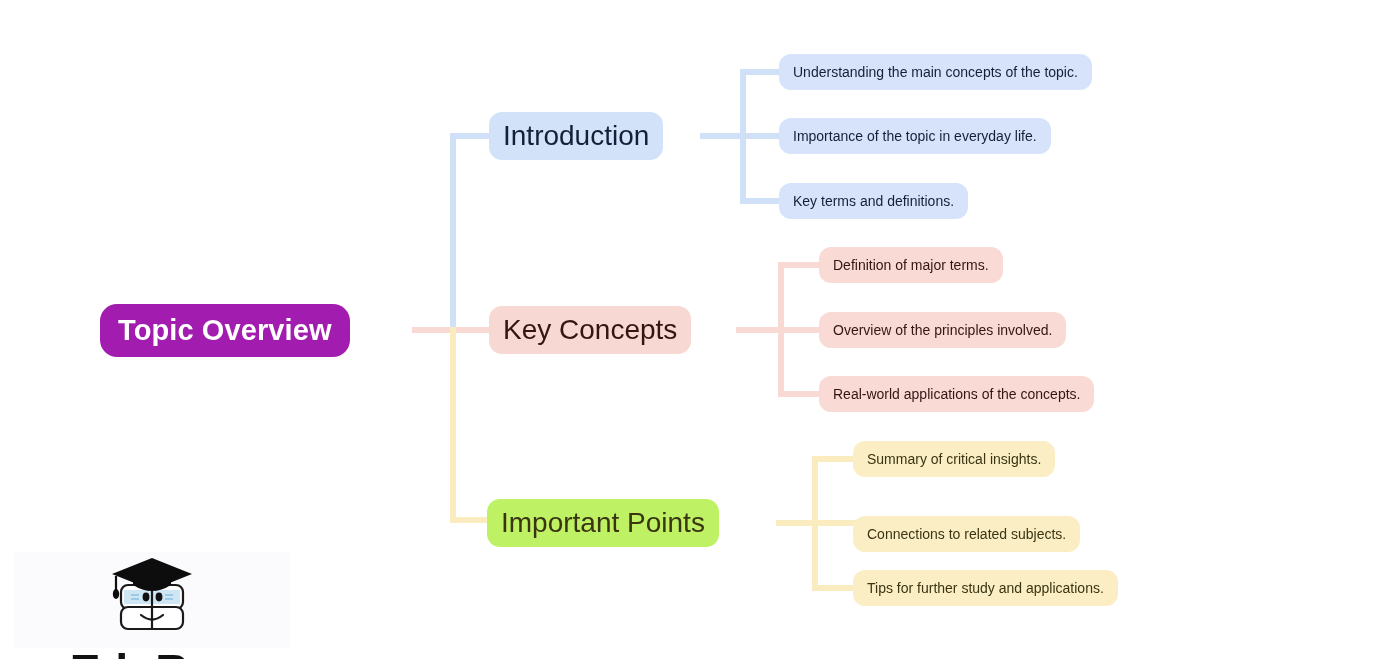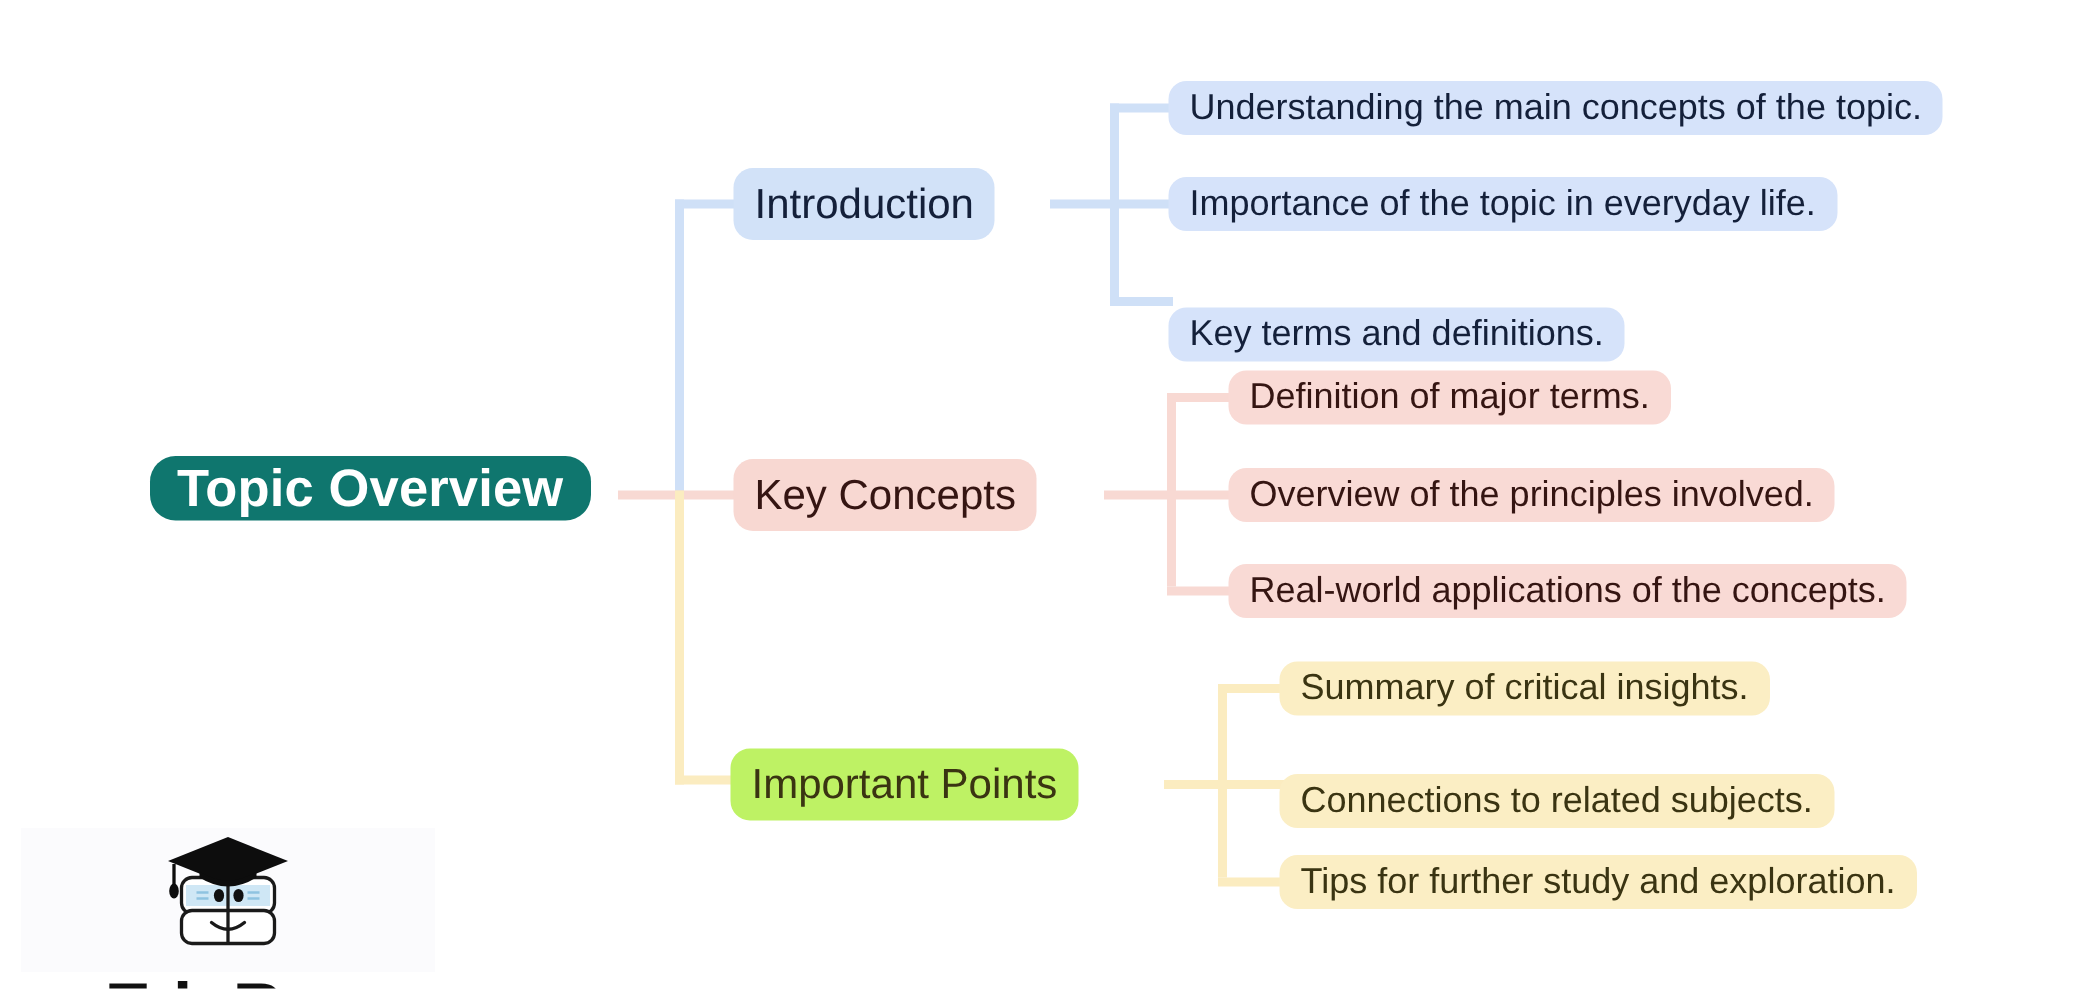--- a/index.html
+++ b/index.html
@@ -22,42 +22,42 @@
 
   
   .node {
     position: absolute;
     display: flex;
     align-items: center;
     white-space: nowrap;
   }
 
   .root-node {
-    background: #0f766e;
+    background: #a21caf;
     color: #ffffff;
     font-weight: bold;
-    font-size: 35px;
+    font-size: 29px;
     border-radius: 17px;
     padding: 0 18px;
-    height: 43px;
+    height: 53px;
     letter-spacing: .1px;
   }
 
   .branch-node {
     font-size: 28px;
     border-radius: 13px;
     padding: 12px 14px;
     height: 48px;
   }
   .branch-blue   { background: #d2e2f8; color: #14203a; }
   .branch-pink   { background: #f8d8d2; color: #351512; }
   .branch-yellow { background: #bef264; color: #3a3412; }
 
   .leaf-node {
-    font-size: 24px;
+    font-size: 14px;
     border-radius: 12px;
     padding: 0 14px;
     height: 36px;
   }
   .leaf-blue   { background: #d6e3fa; color: #14203a; }
   .leaf-pink   { background: #f9dad5; color: #351512; }
   .leaf-yellow { background: #fbeec4; color: #3a3412; }
 
   
   #logo {
@@ -120,21 +120,21 @@
 
   <div class="node branch-node branch-blue" style="left:489px; top:112px;">
     <span>Introduction</span>
   </div>
   <div class="node leaf-node leaf-blue" style="left:779px; top:54px;">
     <span>Understanding the main concepts of the topic.</span>
   </div>
   <div class="node leaf-node leaf-blue" style="left:779px; top:118px;justify-content:center;">
     <span>Importance of the topic in everyday life.</span>
   </div>
-  <div class="node leaf-node leaf-blue" style="left:779px; top:183px;margin-top:22px;">
+  <div class="node leaf-node leaf-blue" style="left:779px; top:183px;">
     <span>Key terms and definitions.</span>
   </div>
 
   <div class="node branch-node branch-pink" style="left:489px; top:306px;">
     <span>Key Concepts</span>
   </div>
   <div class="node leaf-node leaf-pink" style="left:819px; top:247px;justify-content:flex-end;">
     <span>Definition of major terms.</span>
   </div>
   <div class="node leaf-node leaf-pink" style="left:819px; top:312px;">
@@ -147,21 +147,21 @@
   <div class="node branch-node branch-yellow" style="left:487px; top:499px;">
     <span>Important Points</span>
   </div>
   <div class="node leaf-node leaf-yellow" style="left:853px; top:441px;justify-content:flex-end;">
     <span>Summary of critical insights.</span>
   </div>
   <div class="node leaf-node leaf-yellow" style="left:853px; top:505px;margin-top:11px;">
     <span>Connections to related subjects.</span>
   </div>
   <div class="node leaf-node leaf-yellow" style="left:853px; top:570px;">
-    <span>Tips for further study and exploration.</span>
+    <span>Tips for further study and applications.</span>
   </div>
 
   <div id="logo">
     <svg id="logo-mark" viewBox="0 0 96 96">
 
       <g fill="#ffffff" stroke="#1a1a1a" stroke-width="2.2">
         <rect x="17" y="33" width="62" height="24" rx="7"></rect>
         <rect x="17" y="55" width="62" height="22" rx="7"></rect>
       </g>
 

